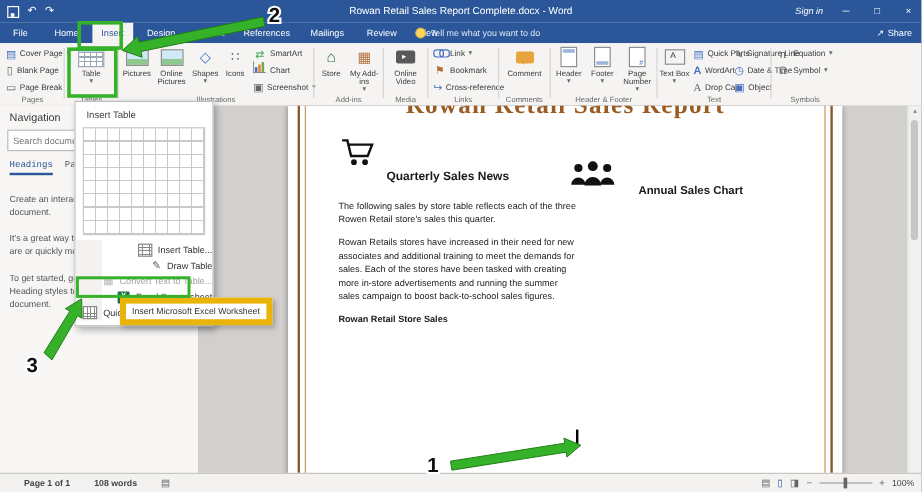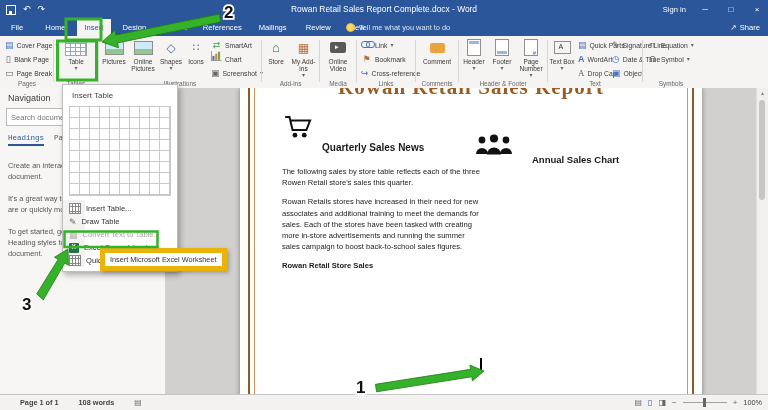--- a/index.html
+++ b/index.html
@@ -5,21 +5,21 @@
   html,body{margin:0;padding:0;background:#999;}
   #app{position:relative;width:768px;height:410px;overflow:hidden;background:#fff;
        font-family:"Liberation Sans","DejaVu Sans",sans-serif;-webkit-font-smoothing:antialiased;}
   
   .titlebar{position:absolute;left:0;top:0;width:768px;height:19px;background:#2b579a;color:#fff;}
   .qa{position:absolute;left:6px;top:0;height:19px;display:flex;align-items:center;gap:7px;}
   .sv{width:8px;height:8px;border:1px solid #fff;position:relative;display:inline-block;}
   .sv::after{content:"";position:absolute;left:2px;bottom:0;width:3px;height:3px;background:#fff;}
   .qag{font-size:9px;color:#fff;line-height:19px;}
   .doc-title{position:absolute;left:0;right:0;top:0;height:19px;line-height:19px;text-align:center;font-size:8.4px;color:#fff;}
-  .tb-right{position:absolute;right:4px;top:0;height:19px;display:flex;align-items:center;gap:12px;font-size:7.6px;}
+  .tb-right{position:absolute;right:4px;top:0;height:19px;display:flex;align-items:center;gap:12px;font-size:7.6px;font-style:italic;}
   .winbtn{font-size:8px;width:14px;text-align:center;}
   
   .tabrow{position:absolute;left:0;top:19px;width:768px;height:17px;background:#2b579a;white-space:nowrap;}
   .rtab{display:inline-block;height:17px;line-height:17px;text-align:center;font-size:7.6px;color:#fff;vertical-align:top;}
   .rtab.active{background:#f5f4f3;color:#2b579a;}
   .tellme{position:absolute;left:346px;top:0;height:17px;display:flex;align-items:center;gap:4px;color:#dce6f5;font-size:7.4px;}
   .bulb{width:7px;height:7px;border-radius:50%;background:#ffd75e;border:1px solid #e0b73e;display:inline-block;}
   .share{position:absolute;right:8px;top:0;height:17px;display:flex;align-items:center;gap:3px;color:#fff;font-size:7.6px;}
   
   .ribbon{position:absolute;left:0;top:36px;width:768px;height:52px;background:#f5f4f3;border-bottom:1px solid #d8d6d4;}
@@ -99,21 +99,21 @@
   .scroll-up{display:block;text-align:center;font-size:6px;color:#888;line-height:10px;}
   .thumb{position:absolute;left:2px;top:12px;width:6px;height:100px;background:#c8c6c4;border-radius:3px;}
   
   .menu{position:absolute;left:62px;top:84px;width:114px;background:#fff;border:1px solid #bebebe;
     box-shadow:2px 3px 6px rgba(0,0,0,.3);z-index:40;padding:4px 0;}
   .menu-h{font-size:8px;color:#444;padding:2px 0 2px 9px;height:10px;}
   .tgrid{margin:3px 6px 4px 6px;width:100px;height:88px;border:1px solid #c9c9c9;background-color:#fff;
     background-image:repeating-linear-gradient(to right,transparent 0 9px,#c9c9c9 9px 10px),
       repeating-linear-gradient(to bottom,transparent 0 10px,#c9c9c9 10px 11px);}
   .mitems{background:linear-gradient(to right,#f3f2f1 0 22px,transparent 22px);padding-top:2px;}
-  .mitem{height:13px;display:flex;align-items:center;gap:5px;padding-left:6px;font-size:7.6px;color:#333;white-space:nowrap;}
+  .mitem{height:13px;display:flex;align-items:center;gap:5px;padding-left:6px;font-size:7.6px;color:#333;white-space:nowrap;justify-content:flex-end;}
   .mitem.disabled{color:#a4a2a0;}
   .subarr{margin-left:auto;margin-right:5px;font-size:7px;color:#555;}
   .tooltip{position:absolute;left:100px;top:248px;z-index:45;background:#fff;border:5px solid #eab308;
     box-shadow:2px 2px 4px rgba(0,0,0,.25);font-size:7.3px;color:#333;padding:2px 5px;white-space:nowrap;}
   
   .statusbar{position:absolute;left:0;bottom:0;width:768px;height:15px;background:#f3f2f1;border-top:1px solid #c8c6c4;
     display:flex;align-items:center;font-size:7.3px;color:#444;}
   .sbl{margin-left:20px;font-weight:bold;}
   .sbic{font-size:8px;color:#666;}
   .sbright{position:absolute;right:6px;top:0;height:15px;display:flex;align-items:center;gap:6px;}

